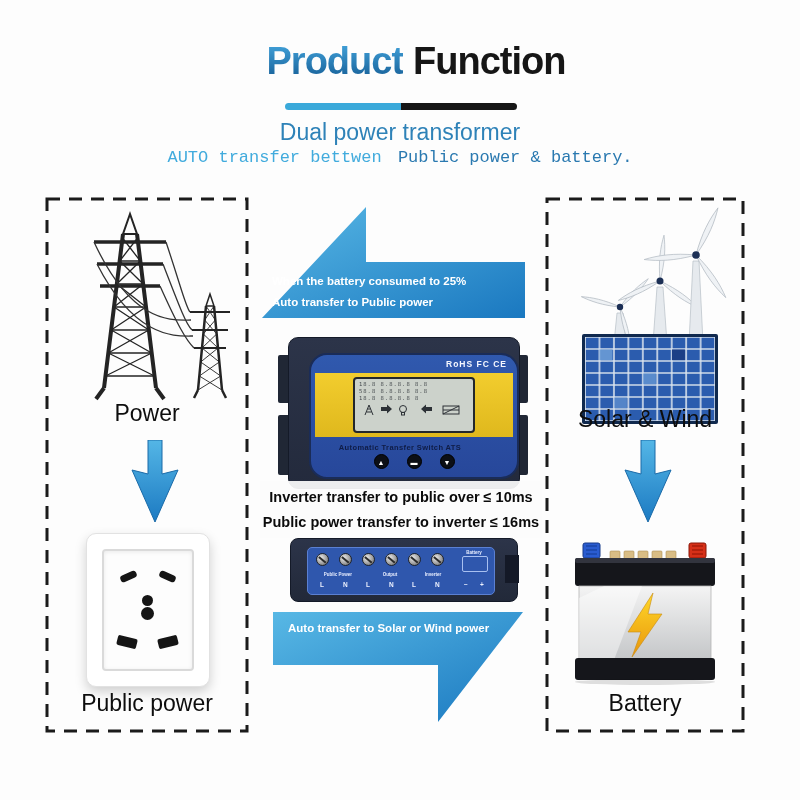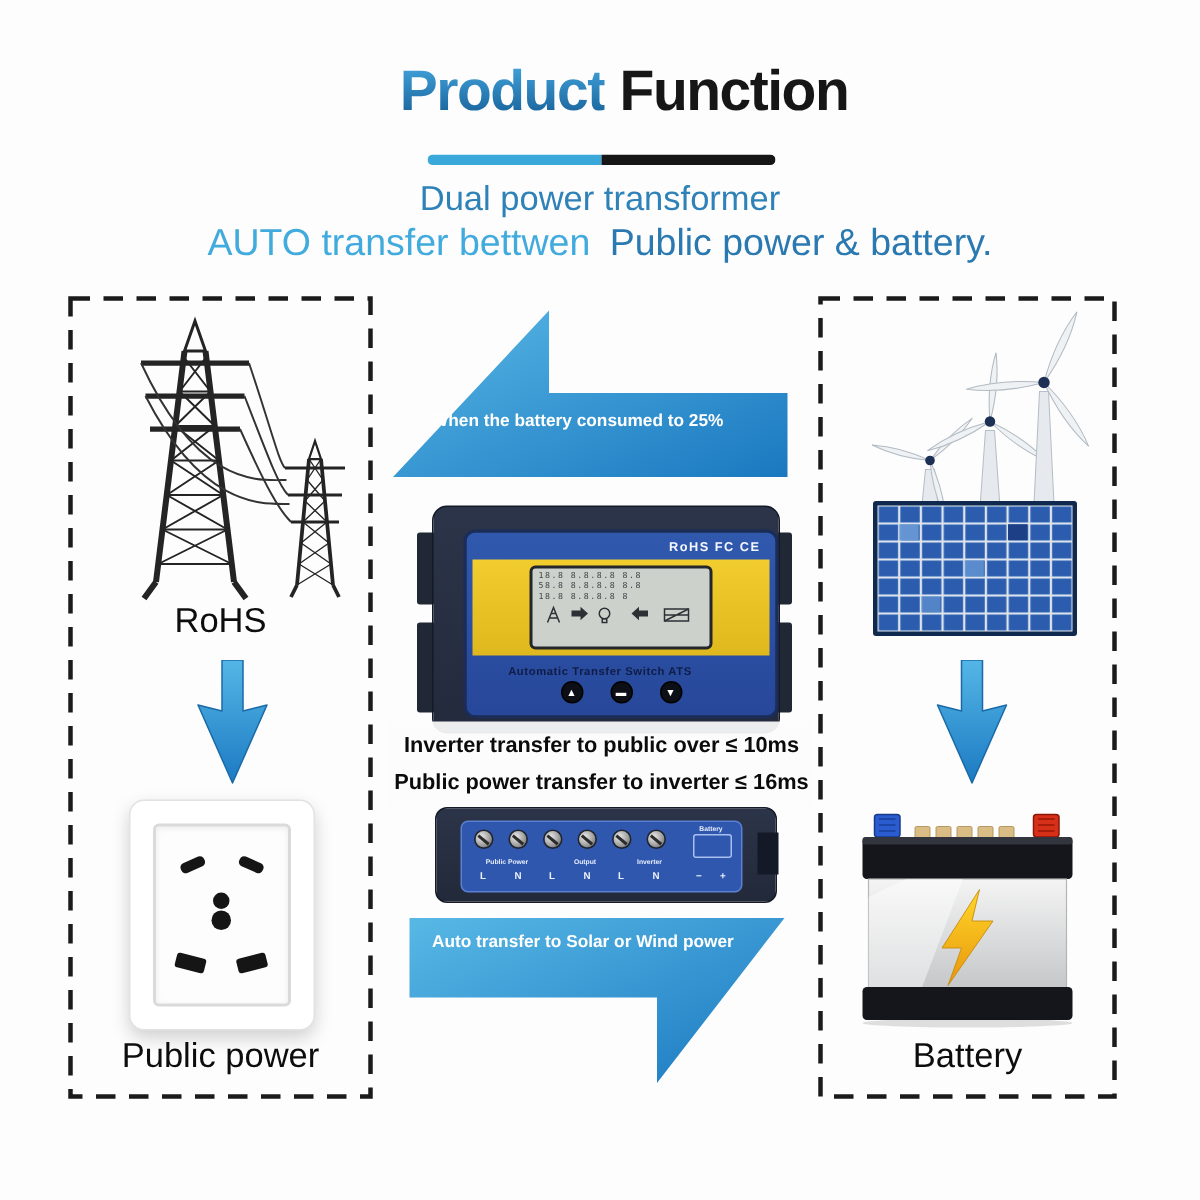--- a/index.html
+++ b/index.html
@@ -9,36 +9,36 @@
   .ctr{left:0;width:800px;text-align:center;}
   
   .title{top:40px;font-size:38px;font-weight:bold;letter-spacing:-1px;padding-left:16px;}
   .title .accent{background:linear-gradient(#46a8e0,#135a92);-webkit-background-clip:text;
                  background-clip:text;color:transparent;}
   .title .rest{color:#161616;margin-left:10px;}
   .rule{top:103px;left:285px;width:232px;height:7px;border-radius:4px;overflow:hidden;display:flex;}
   .rule .c1{width:50%;background:#3aa9da;}
   .rule .c2{width:50%;background:#161616;}
   .sub1{top:119px;font-size:23px;color:#2e82b8;}
-  .sub2{top:148px;font-size:25px;}
+  .sub2{top:148px;font-size:17px;font-family:Liberation Mono, monospace;}
   .sub2 .a{color:#41abdd;}
   .sub2 .b{color:#2a79b0;margin-left:6px;}
   
   .itemlabel{font-size:23px;color:#0d0d0d;text-align:center;}
   
   .callout-text{color:#ffffff;font-size:11.5px;font-weight:bold;line-height:21px;white-space:nowrap;}
   
   .spec-band{left:260px;top:481px;width:282px;height:57px;background:rgba(252,252,252,0.93);}
   .spec-line{width:282px;text-align:center;font-size:14.5px;font-weight:bold;color:#0b0b0b;line-height:25px;}
   
   .tab{background:#202735;border-radius:2px;}
   .dev-body{left:10px;top:2px;width:230px;height:150px;background:linear-gradient(#2c3449,#232a3c);
             border:1px solid #141a28;border-radius:10px;}
   .dev-panel{left:20px;top:15px;width:210px;height:126px;background:linear-gradient(#3059ae,#27479a);
-             border:2px solid #1a2c58;border-radius:8px;box-sizing:border-box;}
+             border:2px solid #1a2c58;border-radius:18px;box-sizing:border-box;}
   .rohs{right:10px;top:4px;font-size:8.5px;font-weight:bold;color:#f5f7ff;letter-spacing:1px;}
   .band-yellow{left:4px;top:18px;width:198px;height:64px;background:linear-gradient(#f2cd2e,#dfb81d);}
   .lcd{left:38px;top:4px;width:122px;height:56px;background:#ccd2cb;border:2px solid #23272b;
        border-radius:4px;box-sizing:border-box;overflow:hidden;padding:2px 4px;}
   .lcd-row{font-family:"DejaVu Sans Mono",monospace;font-size:5.5px;line-height:7px;color:#41464a;letter-spacing:1px;white-space:nowrap;}
   .ats-label{left:0;top:88px;width:178px;text-align:center;font-size:7.5px;font-weight:bold;
              color:#0f1c46;letter-spacing:.4px;}
   .btn-row{left:0;top:99px;width:206px;display:flex;justify-content:center;gap:18px;}
   .dev-btn{width:15px;height:15px;border-radius:50%;background:#0c0f16;border:1px solid #000;
            color:#fff;font-size:7px;line-height:15px;text-align:center;box-sizing:border-box;}
@@ -101,21 +101,21 @@
       <path stroke-width="2.5" d="M140 182 L136 190 M164 182 L168 190"></path>
     </g>
     <g stroke="#333" fill="none" stroke-width="1.3">
       <path d="M108 34 C124 82, 128 100, 132 104"></path>
       <path d="M105 56 C122 100, 128 116, 134 122"></path>
       <path d="M102 78 C120 118, 128 132, 136 140"></path>
       <path d="M36 34 C75 118, 115 112, 133 112"></path>
       <path d="M39 56 C78 132, 118 128, 135 128"></path>
     </g>
   </svg>
-  <div class="abs itemlabel" style="left:45px;top:400px;width:204px;">RoHS</div>
+  <div class="abs itemlabel" style="left:45px;top:400px;width:204px;">Power</div>
 
   <svg class="abs" style="left:123px;top:440px;" width="64" height="88" viewBox="0 0 64 88">
     <defs>
         <linearGradient id="ag1" x1="0" y1="0" x2="0" y2="1">
       <stop offset="0" stop-color="#54b6e6"></stop>
           <stop offset="1" stop-color="#1c7ac2"></stop>
         </linearGradient>
       </defs>
     <polygon points="25,0 39,0 39,34 55,30 32,82 9,30 25,34" fill="url(#ag1)" stroke="#1a6aa8" stroke-width="1" stroke-linejoin="round"></polygon>
   </svg>
@@ -187,20 +187,21 @@
         </pattern>
       </defs>
       <rect x="22" y="131" width="136" height="90" fill="#10294e" rx="2"></rect>
       <rect x="25" y="134" width="130" height="84" fill="url(#pvc)"></rect>
       <rect x="39.5" y="146.5" width="12.9" height="10.6" fill="#6f9fd8" opacity="0.85"></rect>
       <rect x="83" y="170.5" width="12.9" height="10.6" fill="#6f9fd8" opacity="0.7"></rect>
       <rect x="112" y="146.5" width="12.9" height="10.6" fill="#1c3f86"></rect>
       <rect x="54" y="194.5" width="12.9" height="10.6" fill="#6f9fd8" opacity="0.6"></rect>
     </g>
   </svg>
+  <div class="abs itemlabel" style="left:545px;top:406px;width:200px;">Solar &amp; Wind</div>
 
   <svg class="abs" style="left:616px;top:440px;" width="64" height="88" viewBox="0 0 64 88">
     <defs>
         <linearGradient id="ag2" x1="0" y1="0" x2="0" y2="1">
       <stop offset="0" stop-color="#54b6e6"></stop>
           <stop offset="1" stop-color="#1c7ac2"></stop>
         </linearGradient>
       </defs>
     <polygon points="25,0 39,0 39,34 55,30 32,82 9,30 25,34" fill="url(#ag2)" stroke="#1a6aa8" stroke-width="1" stroke-linejoin="round"></polygon>
   </svg>
@@ -239,22 +240,23 @@
 
   <svg class="abs" style="left:255px;top:202px;" width="285" height="122" viewBox="0 0 285 122">
     <defs>
         <linearGradient id="cg1" x1="0" y1="0" x2="1" y2="1">
       <stop offset="0" stop-color="#58b8e5"></stop>
           <stop offset="1" stop-color="#1a78c0"></stop>
         </linearGradient>
       </defs>
     <polygon points="7,116 111,5 111,60 270,60 270,116" fill="url(#cg1)"></polygon>
   </svg>
-  <div class="abs callout-text" style="left:288px;top:271px;">
+  <div class="abs callout-text" style="left:272px;top:271px;">
     <div>When the battery consumed to 25%</div>
+    <div>Auto transfer to Public power</div>
   </div>
 
   <svg class="abs" style="left:266px;top:606px;" width="270" height="122" viewBox="0 0 270 122">
     <defs>
         <linearGradient id="cg2" x1="0" y1="0" x2="1" y2="1">
       <stop offset="0" stop-color="#58b8e5"></stop>
           <stop offset="1" stop-color="#1a78c0"></stop>
         </linearGradient>
       </defs>
     <polygon points="7,6 257,6 172,116 172,59 7,59" fill="url(#cg2)"></polygon>

